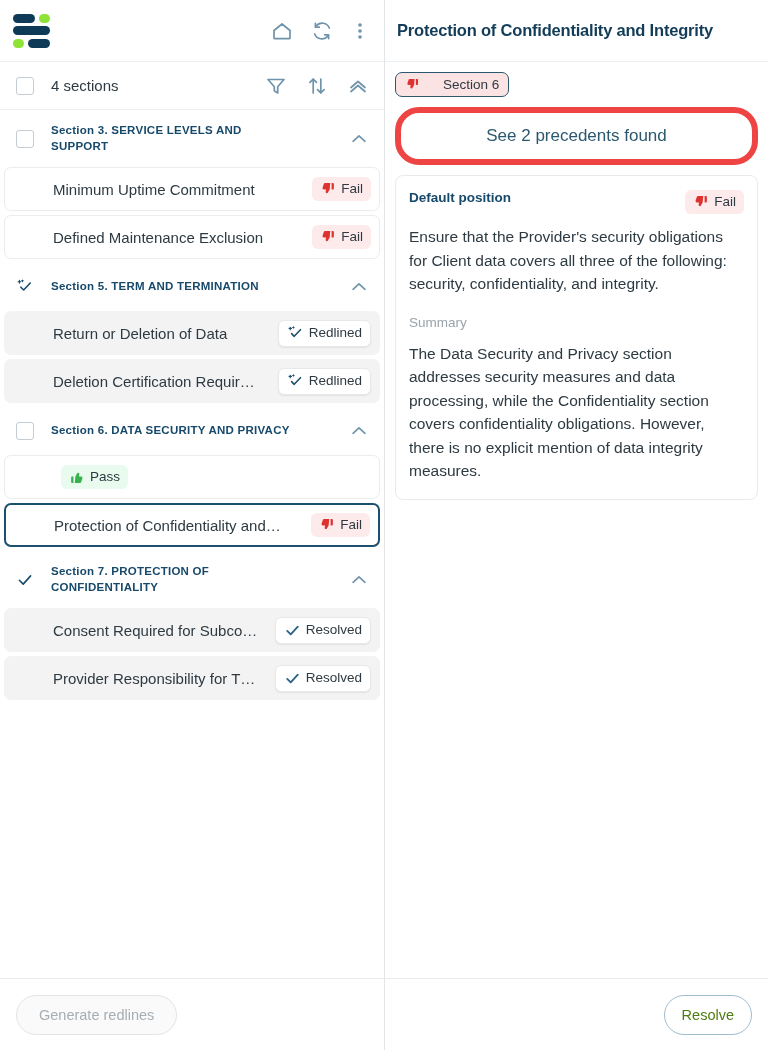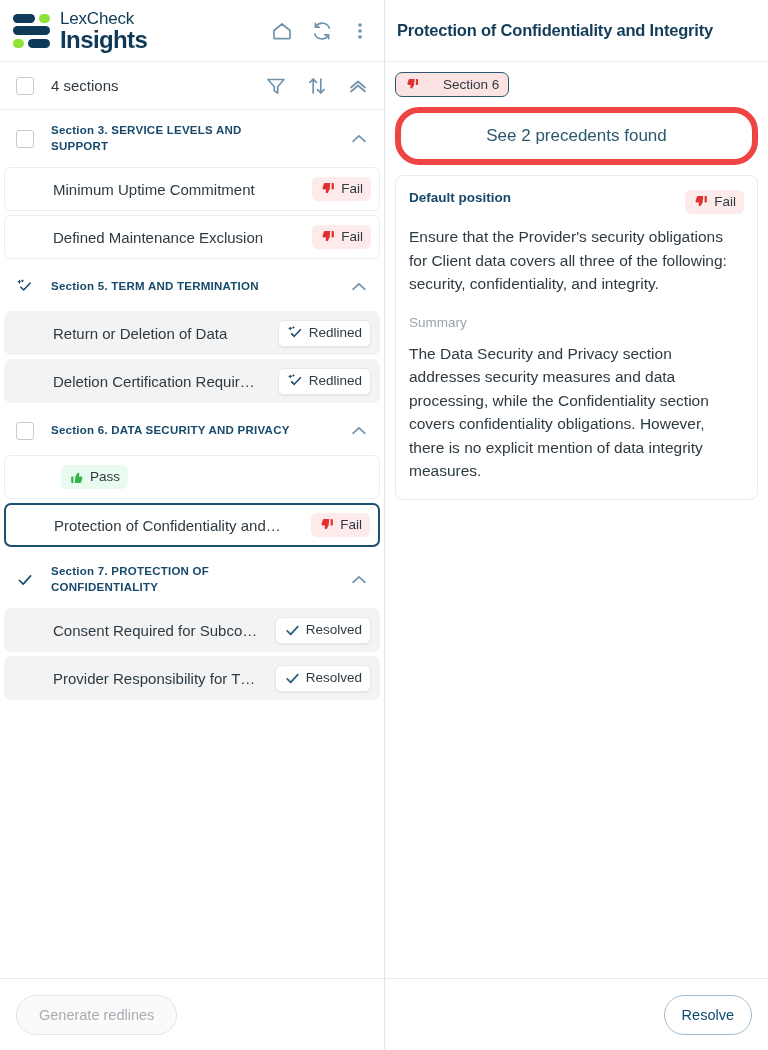--- a/index.html
+++ b/index.html
@@ -169,21 +169,21 @@
     margin-top: 11px; font-size: 15.5px; line-height: 1.52; color: #2e3a42;
   }
   .card-sub { margin-top: 17px; }
 
   .right-footer {
     flex: 0 0 72px; height: 72px;
     display: flex; align-items: center; justify-content: flex-end;
     padding: 0 16px; border-top: 1px solid #e8eaec;
   }
   .btn-resolve {
-    border: 1px solid #9fbdd0; color: #0c4a6e; border-radius: 22px;
+    border: 1px solid #9fbdd0; color: #4d7c0f; border-radius: 22px;
     padding: 11px 17px; font-size: 14.5px; background: #fff; cursor: pointer;
     font-family: "Liberation Sans", sans-serif;
   }
 </style>
 </head>
 <body>
 
 <div class="app">
 
   <div class="left-panel">
@@ -194,24 +194,20 @@
           <div class="pill dark" style="width:22px"></div>
           <div class="pill green" style="width:11px"></div>
         </div>
         <div class="logo-row">
             <div class="pill dark" style="width:37px"></div>
           </div>
         <div class="logo-row">
           <div class="pill green" style="width:11px"></div>
           <div class="pill dark" style="width:22px"></div>
         </div>
-      </div>
-      <div class="logo-text">
-        <span class="logo-lex">LexCheck</span>
-        <span class="logo-insights">Insights</span>
       </div>
       <div class="brand-actions">
         <button class="icon-btn" title="Home">
           <svg width="24" height="24" viewBox="0 0 24 24" fill="none" stroke="currentColor" stroke-width="1.7" stroke-linecap="round" stroke-linejoin="round">
               <path d="M4 11.5 12 5l8 6.5V19a.6.6 0 0 1-.6.6H4.6A.6.6 0 0 1 4 19z"></path>
             </svg>
         </button>
         <button class="icon-btn" title="Refresh">
           <svg width="24" height="24" viewBox="0 0 24 24" fill="none" stroke="currentColor" stroke-width="1.7" stroke-linecap="round" stroke-linejoin="round">
               <path d="M19.3 9A7.6 7.6 0 0 0 6.2 7.1"></path>

